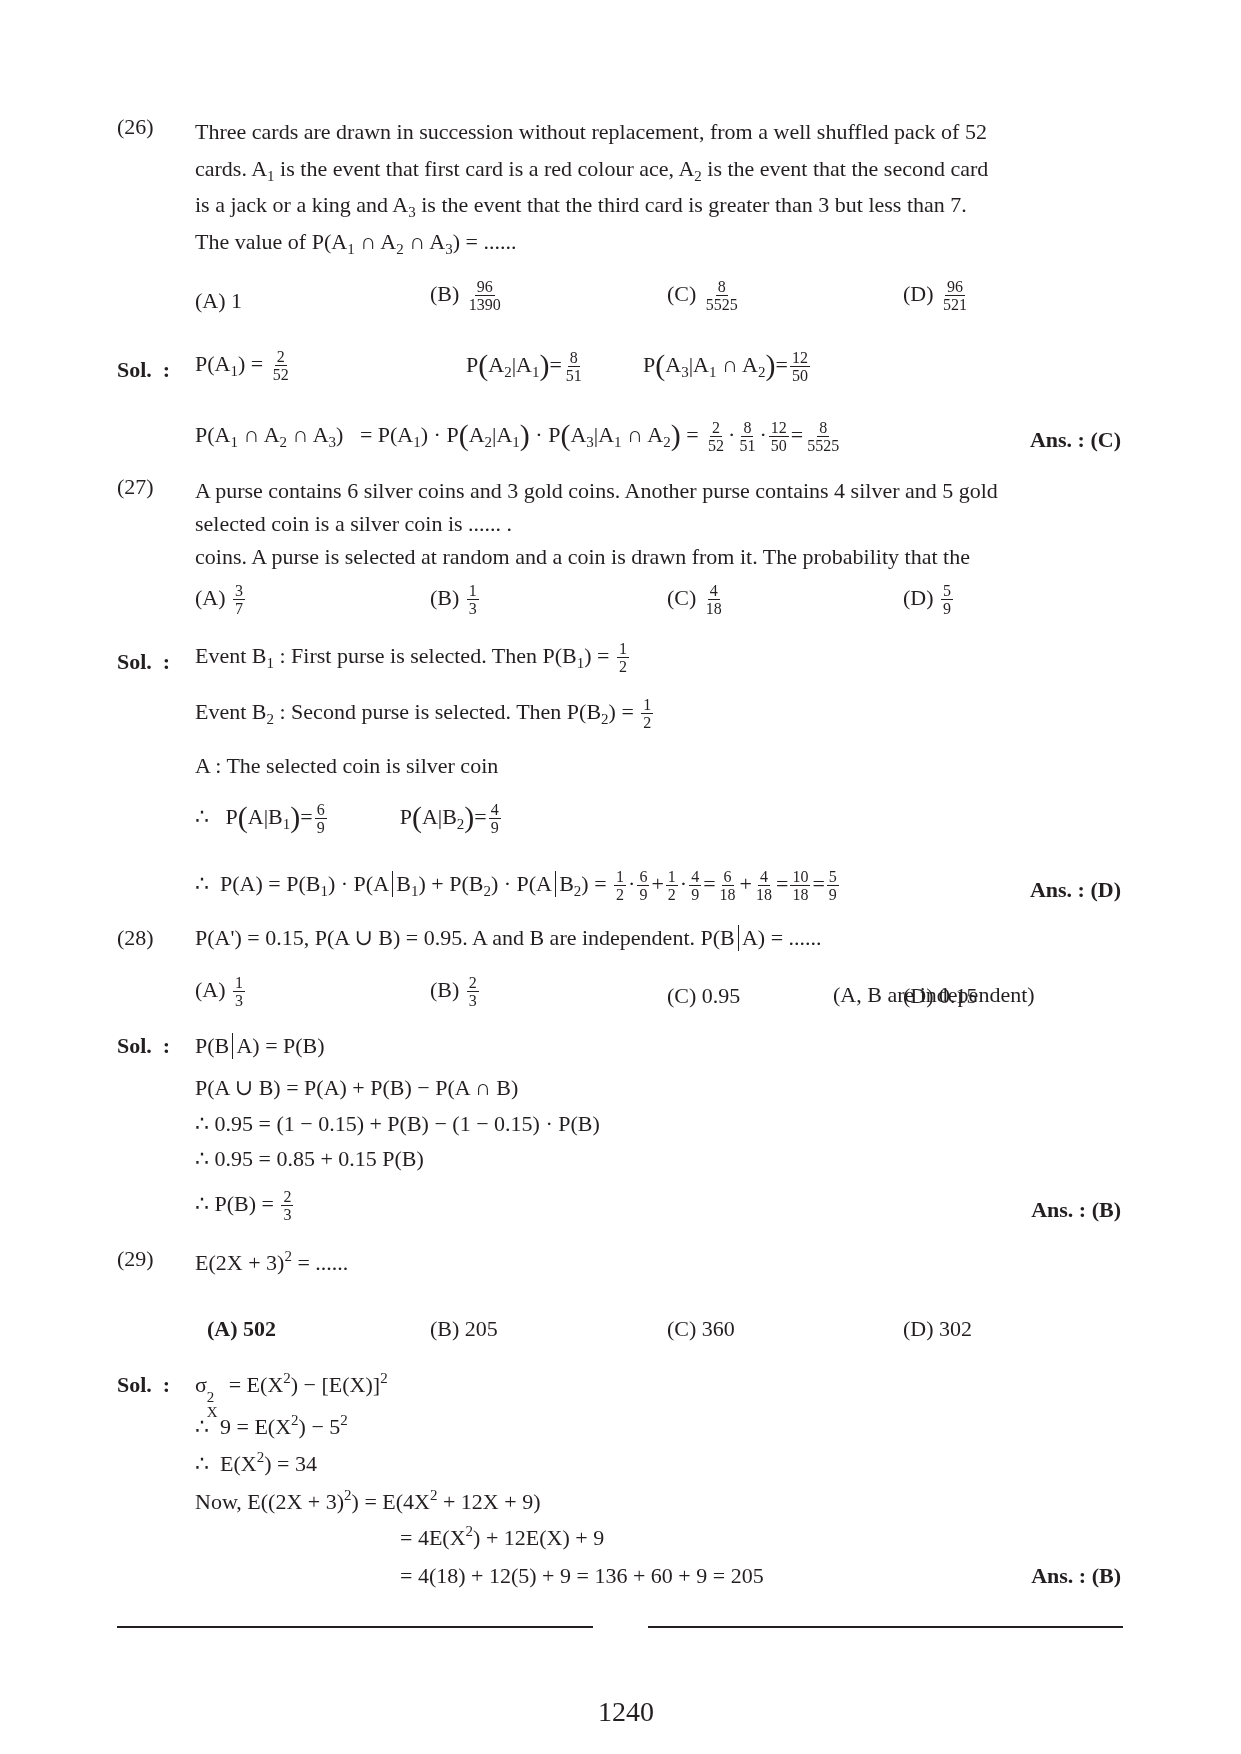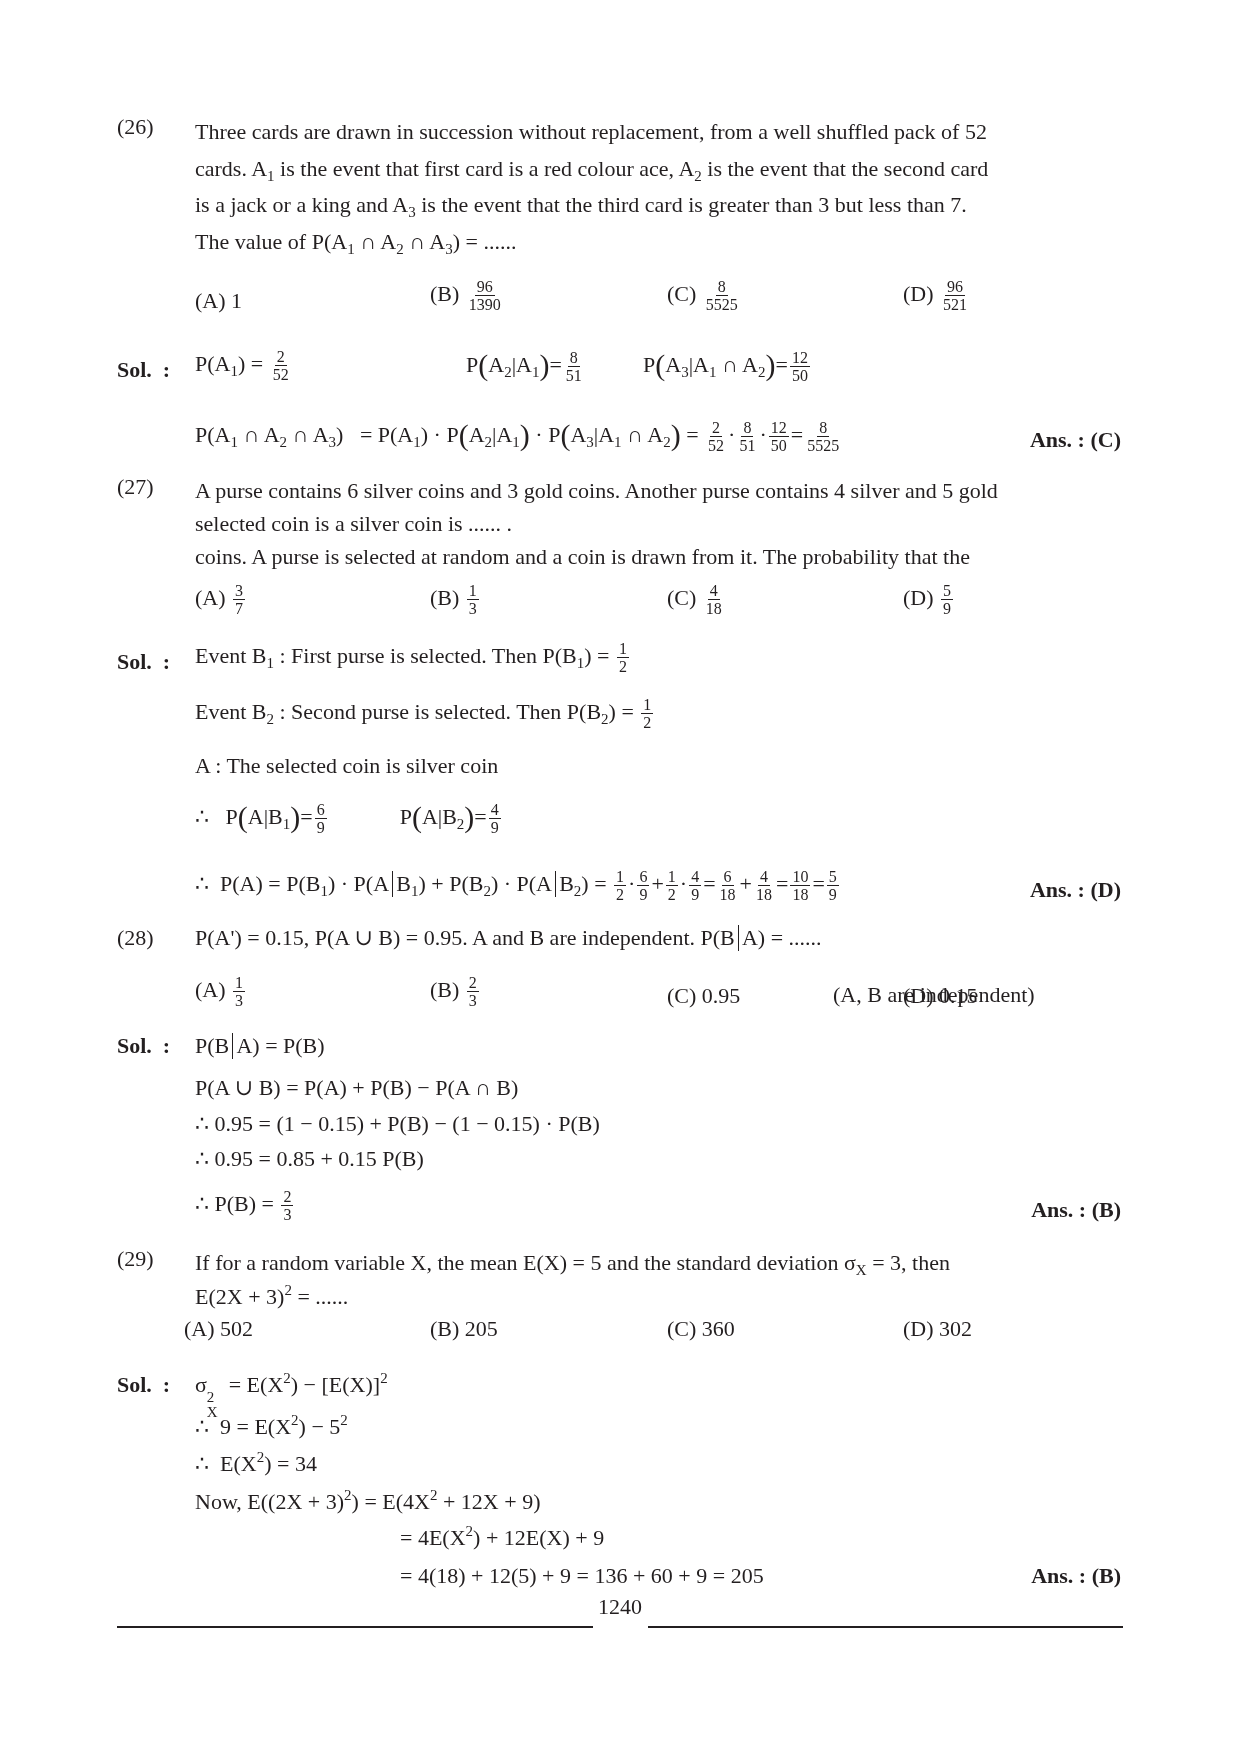--- a/index.html
+++ b/index.html
@@ -14,21 +14,21 @@
   .frac { display:inline-flex; flex-direction:column; align-items:center; vertical-align:middle;
           font-size:16px; line-height:17px; margin:0 2px; }
   .frac .n { border-bottom:1.3px solid #231f20; padding:0 2px; }
   .frac .d { padding:0 2px; }
   .opt { position:absolute; white-space:nowrap; }
   .sol-label { position:absolute; left:117px; font-weight:bold; }
   .bold { font-weight:bold; }
   .big { font-size:30px; vertical-align:-3px; font-weight:300; }
   .bar { display:inline-block; width:1.2px; height:26px; background:#231f20; vertical-align:-6px; margin:0 3px; }
   .footer-line { position:absolute; top:1626px; height:2px; background:#231f20; }
-  .pageno { position:absolute; top:1594px; left:598px; font-size:22px; }
+  .pageno { position:absolute; top:1696px; left:598px; font-size:28px; }
 </style>
 </head>
 <body>
 
 <div>
   <span class="qnum" style="top:114px;">(26)</span>
   <div class="para" style="top:114px;">
     <div>Three cards are drawn in succession without replacement, from a well shuffled pack of 52</div>
     <div>cards. A<sub>1</sub> is the event that first card is a red colour ace, A<sub>2</sub> is the event that the second card</div>
     <div>is a jack or a king and A<sub>3</sub> is the event that the third card is greater than 3 but less than 7.</div>
@@ -228,24 +228,23 @@
         <span class="n">2</span>
         <span class="d">3</span>
       </span>
   </div>
   <span class="abs bold" style="top:1197px;right:120px;">Ans. : (B)</span>
 </div>
 
 <div>
   <span class="qnum" style="top:1246px;">(29)</span>
   <div class="para" style="top:1246px;line-height:34px;">
-    <div>If for a random variable X, the mean E(X) = 5 and the standard deviation σ<sub>X</sub> = 3, then</div>
     <div style="text-align:left;">E(2X + 3)<sup>2</sup> = ......</div>
   </div>
-  <div class="opt" style="top:1316px;left:184px;"><span>(A)</span> <span>502</span></div>
+  <div class="opt" style="top:1316px;left:207px;font-weight:bold;"><span>(A)</span> <span>502</span></div>
   <div class="opt" style="top:1316px;left:430px;"><span>(B)</span> <span>205</span></div>
   <div class="opt" style="top:1316px;left:667px;"><span>(C)</span> <span>360</span></div>
   <div class="opt" style="top:1316px;left:903px;"><span>(D)</span> <span>302</span></div>
 
   <span class="sol-label" style="top:1372px;"><span>Sol.</span>&nbsp;&nbsp;<span>:</span></span>
   <div class="line" style="top:1372px;left:195px;">
     σ<span style="display:inline-flex;flex-direction:column;font-size:15px;line-height:15px;vertical-align:-10px;">
         <span>2</span>
         <span>X</span>
       </span>&nbsp; = E(X<sup>2</sup>) − [E(X)]<sup>2</sup>

